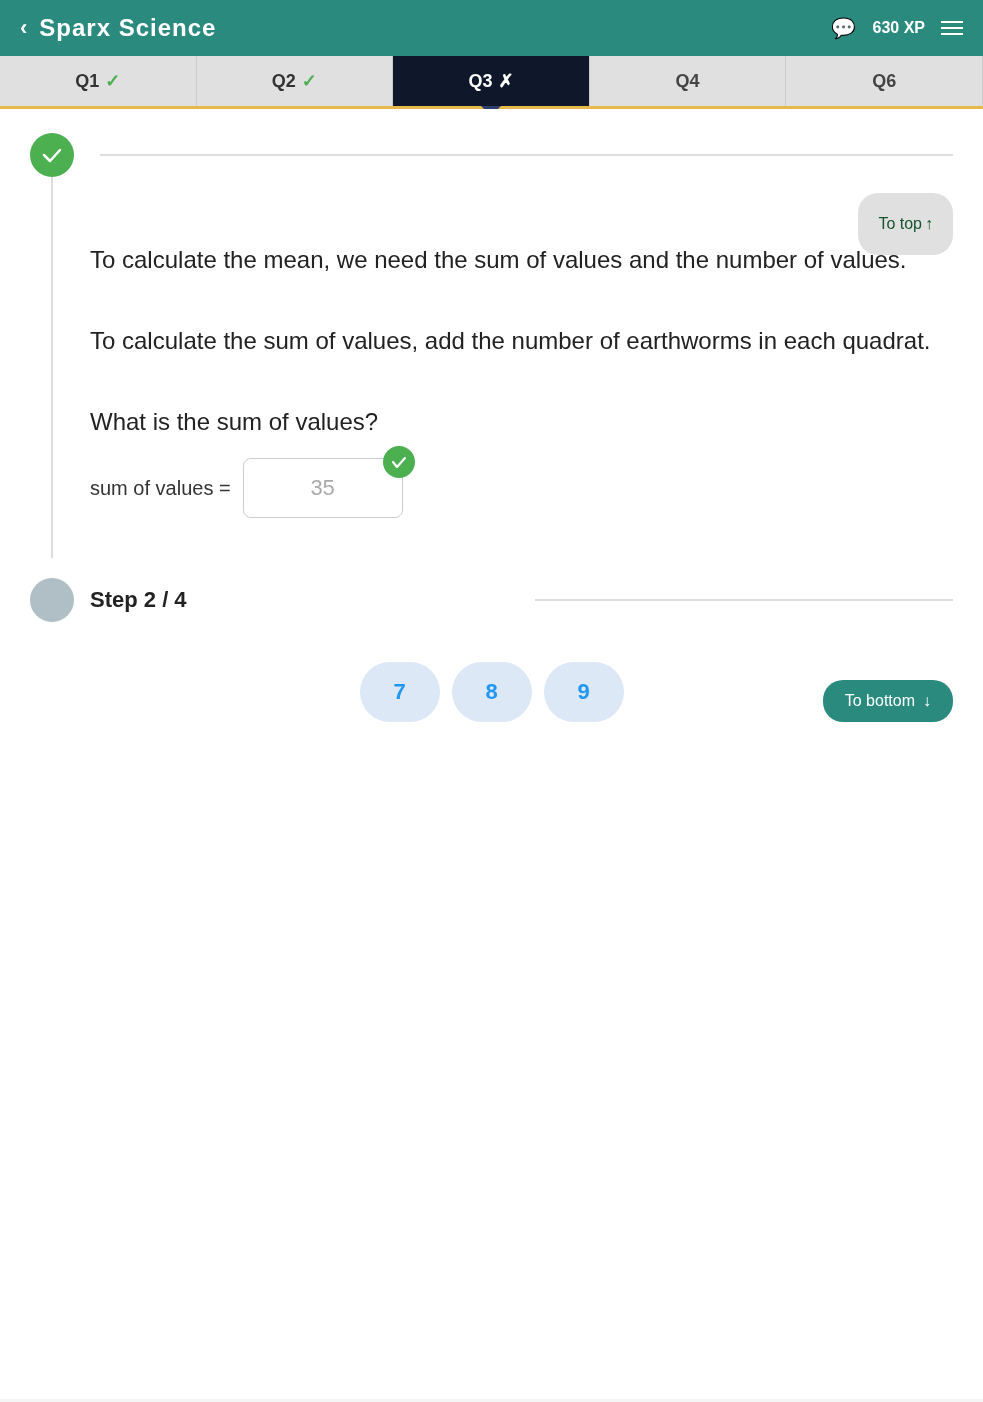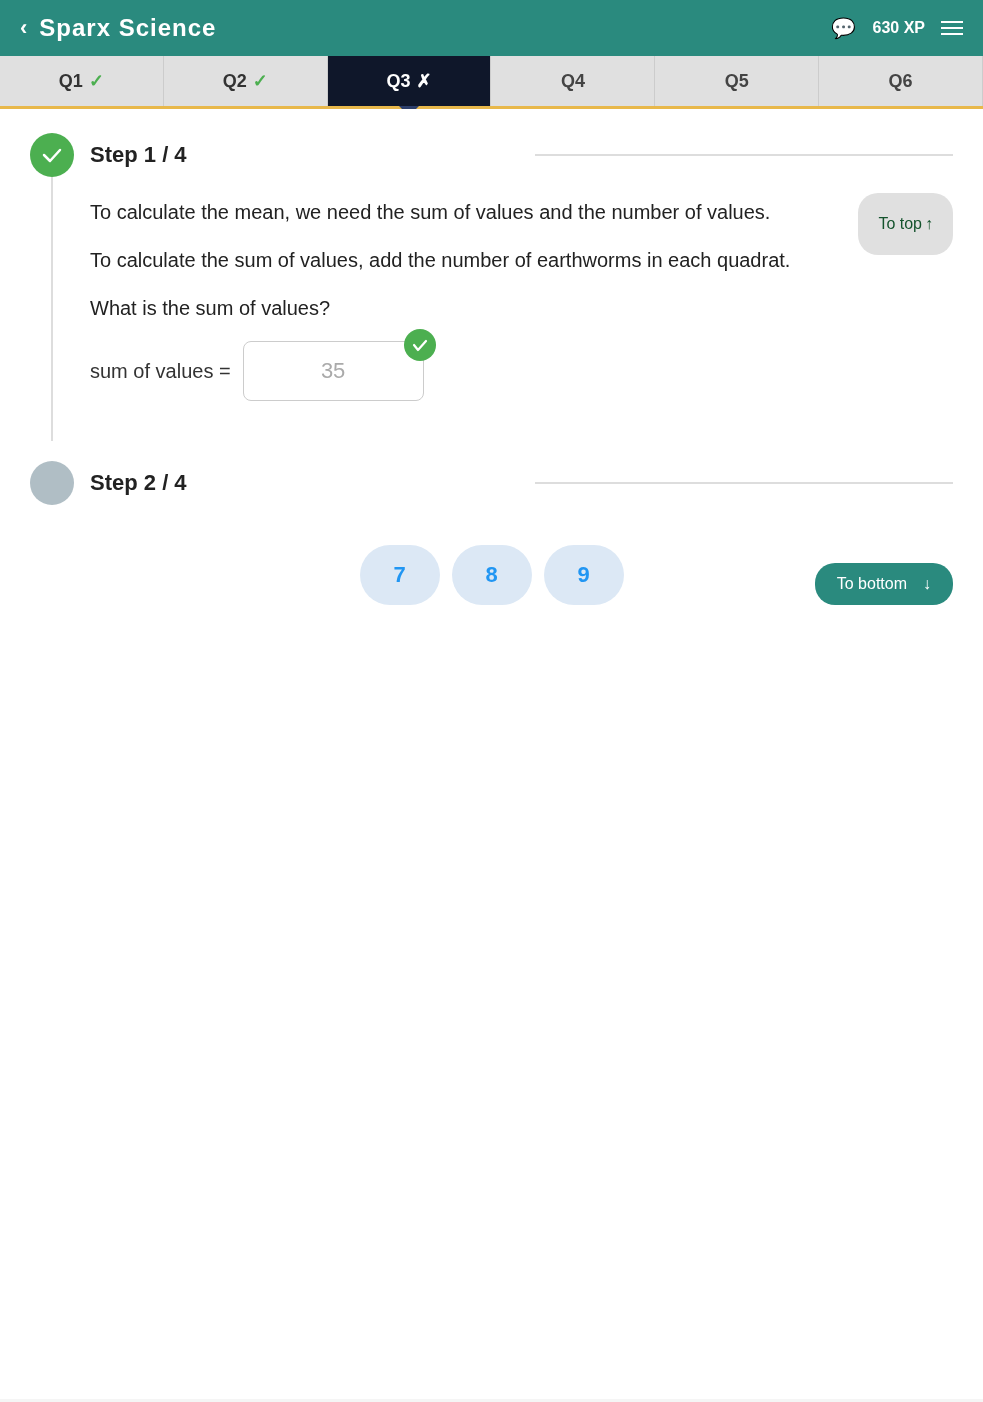--- a/index.html
+++ b/index.html
@@ -173,24 +173,25 @@
       bottom: 0;
       width: 2px;
       background: #ddd;
     }
 
     .step-body {
       margin-left: 60px;
       margin-bottom: 40px;
     }
     .step-body p {
-      font-size: 20px;
+      font-size: 24px;
       line-height: 1.5;
       color: #222;
       margin-bottom: 18px;
+      margin-top: 45px;
     }
 
     
     .to-top-btn {
       position: absolute;
       top: 16px;
       right: 0;
       background: #e0e0e0;
       border: none;
       border-radius: 20px;
@@ -212,21 +213,21 @@
       margin-top: 16px;
     }
     .answer-label {
       font-size: 20px;
       color: #333;
     }
     .answer-input-container {
       position: relative;
     }
     .answer-input {
-      width: 181px;
+      width: 160px;
       height: 60px;
       border: 1.5px solid #ccc;
       border-radius: 8px;
       font-size: 22px;
       text-align: center;
       color: #aaa;
       outline: none;
       background: white;
     }
     .answer-input.focused {
@@ -270,21 +271,21 @@
       right: 20px;
       background: #2a8a7e;
       border: none;
       border-radius: 20px;
       padding: 12px 22px;
       font-size: 16px;
       color: white;
       cursor: pointer;
       display: flex;
       align-items: flex-end;
-      gap: 16px;
+      gap: 8px;
     }
 
     
     .step2-wrapper {
       position: relative;
       margin-top: 20px;
     }
 
     .bottom-bar {
       position: relative;
@@ -324,40 +325,36 @@
     <span class="check">✓</span>
   </div>
   <div class="tab active">
     <span>Q3</span>
     <span class="x-mark">✗</span>
   </div>
   <div class="tab">
     <span>Q4</span>
   </div>
   <div class="tab">
-    <span>Q5</span>
-  </div>
-  <div class="tab">
     <span>Q6</span>
   </div>
 </div>
 
 <div class="main-content">
 
   <div class="step-container">
 
     <div class="vertical-line"></div>
 
     <div class="step-header">
       <div class="step-indicator completed">
         <svg width="22" height="22" viewBox="0 0 22 22">
           <polyline points="3,11 9,17 19,6" stroke="white" stroke-width="2.5" fill="none" stroke-linecap="round" stroke-linejoin="round"></polyline>
         </svg>
       </div>
-      <span class="step-title">Step 1 / 4</span>
       <div class="step-line"></div>
     </div>
 
     <button class="to-top-btn" style="position:absolute;top:60px;right:0;">
       <span>To top</span>
       <span>↑</span>
     </button>
 
     <div class="step-body">
       <p>To calculate the mean, we need the sum of values and the number of values.</p>

